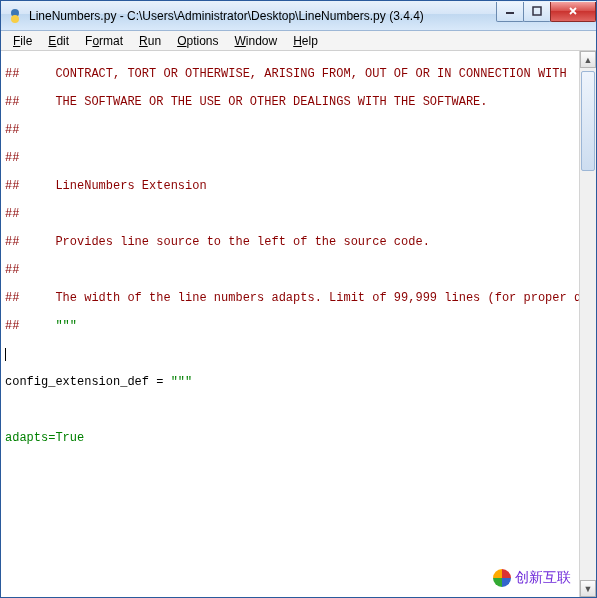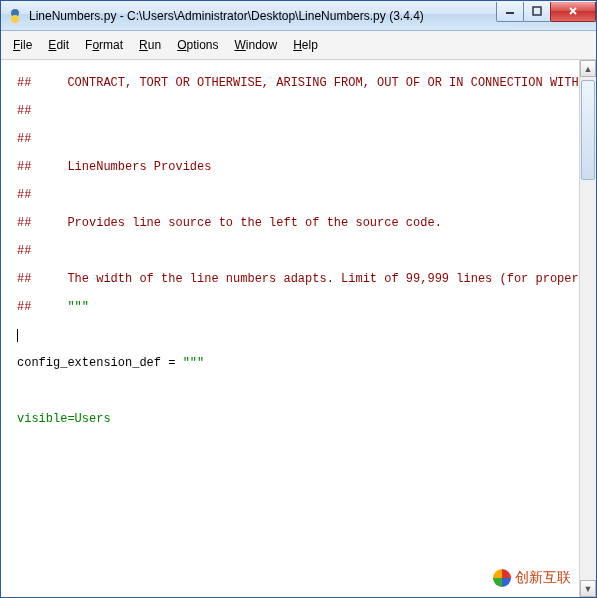--- a/index.html
+++ b/index.html
@@ -4,32 +4,32 @@
 <style>
   * { box-sizing: border-box; margin: 0; padding: 0; }
   html, body { width: 597px; height: 598px; overflow: hidden; font-family: "Segoe UI", Tahoma, sans-serif; font-size: 12px; }
   .window { width: 597px; height: 598px; border: 1px solid #2a5a9c; background: #fff; display: flex; flex-direction: column; box-shadow: 0 0 4px rgba(0,0,0,0.4); }
   .titlebar { height: 30px; background: linear-gradient(to bottom, #e8f1fb 0%, #d5e5f7 45%, #c0d8f0 46%, #d9e9fa 100%); display: flex; align-items: center; padding: 0 0 0 6px; border-bottom: 1px solid #9db7d6; }
   .titlebar .app-icon { width: 16px; height: 16px; margin-right: 6px; display: inline-flex; align-items: center; justify-content: center; }
   .titlebar .title { flex: 1; color: #000; font-size: 12px; white-space: nowrap; overflow: hidden; text-overflow: ellipsis; }
   .winbtns { display: flex; height: 20px; margin-top: -8px; }
   .winbtn { width: 28px; height: 20px; border: 1px solid #6a8ab0; border-top: none; margin-left: -1px; display: flex; align-items: center; justify-content: center; font-size: 11px; background: linear-gradient(to bottom,#eef5fd,#cfe2f6); color: #334; border-bottom-left-radius: 2px; border-bottom-right-radius: 2px; }
   .winbtn.close { width: 46px; background: linear-gradient(to bottom,#f4a3a0,#d9534f 45%,#c9302c 46%,#e06560); color: #fff; border-color: #8b2a27;}
-  .menubar { height: 29px; background: #f4f4f4; display: flex; align-items: center; padding: 0 4px; border-bottom: 1px solid #d0d0d0; font-size: 12px; }
+  .menubar { height: 20px; background: #f4f4f4; display: flex; align-items: center; padding: 0 4px; border-bottom: 1px solid #d0d0d0; font-size: 12px; }
   .menubar .menuitem { padding: 2px 8px; cursor: default; }
   .menubar .menuitem span.ul { text-decoration: underline; }
   .editor-wrap { flex: 1; display: flex; min-height: 0; }
-  .editor { flex: 1; overflow: hidden; background: #fff; padding: 2px 4px 2px 16px; font-family: "Courier New", monospace; font-size: 12px; line-height: 14px; white-space: pre; color: #000; position: relative; }
+  .editor { flex: 1; overflow: hidden; background: #fff; padding: 2px 4px 2px 4px; font-family: "Courier New", monospace; font-size: 12px; line-height: 14px; white-space: pre; color: #000; position: relative; }
   .editor .ln { display: block; height: 14px; }
   .c-comment { color: #8b0000; } 
   .c-str { color: #008000; } 
   .scrollbar { width: 17px; background: #f0f0f0; border-left: 1px solid #d4d4d4; position: relative; }
   .scroll-arrow { height: 17px; background: linear-gradient(to bottom,#fdfdfd,#e3e3e3); border: 1px solid #b5b5b5; margin: 0; display: flex; align-items:center; justify-content:center; font-size:9px; color:#555; }
   .scroll-thumb { position: absolute; left: 1px; right: 1px; top: 20px; height: 100px; background: linear-gradient(to bottom,#eef4fc,#cdddf0); border:1px solid #9cb6d6; border-radius:2px; }
-  .watermark { position: absolute; right: 4px; bottom: 8px; font-size: 14px; color: #c2410c; background: rgba(255,255,255,0.85); padding: 2px 4px; display:flex; align-items:center; gap:4px; pointer-events:none; }
+  .watermark { position: absolute; right: 4px; bottom: 8px; font-size: 14px; color: #6d28d9; background: rgba(255,255,255,0.85); padding: 2px 4px; display:flex; align-items:center; gap:4px; pointer-events:none; }
   .watermark .logo { width:18px; height:18px; border-radius:50%; background: conic-gradient(#d33 0 25%, #36c 0 50%, #3a3 0 75%, #fa0 0 100%); }
   .cursor { display:inline-block; width:1px; height:13px; background:#000; vertical-align:text-bottom; }
 </style>
 </head>
 <body>
 
 <div class="window">
 
   <div class="titlebar">
     <span class="app-icon">
@@ -64,32 +64,33 @@
     <div class="menuitem">F<span class="ul">o</span>rmat</div>
     <div class="menuitem"><span class="ul">R</span>un</div>
     <div class="menuitem"><span class="ul">O</span>ptions</div>
     <div class="menuitem"><span class="ul">W</span>indow</div>
     <div class="menuitem"><span class="ul">H</span>elp</div>
   </div>
 
   <div class="editor-wrap">
     <div class="editor">
 <span class="ln c-comment">##     CONTRACT, TORT OR OTHERWISE, ARISING FROM, OUT OF OR IN CONNECTION WITH</span>
+<span class="ln c-comment">##     THE SOFTWARE OR THE USE OR OTHER DEALINGS WITH THE SOFTWARE.</span>
 <span class="ln c-comment">##</span>
 <span class="ln c-comment">##</span>
-<span class="ln c-comment">##     LineNumbers Provides</span>
+<span class="ln c-comment">##     LineNumbers Extension</span>
 <span class="ln c-comment">##</span>
 <span class="ln c-comment">##     Provides line source to the left of the source code.</span>
 <span class="ln c-comment">##</span>
 <span class="ln c-comment">##     The width of the line numbers adapts. Limit of 99,999 lines (for proper di</span>
 <span class="ln"><span class="c-comment">##     </span><span class="c-str">"""</span></span>
 <span class="ln"><span class="cursor"></span></span>
 <span class="ln"><span>config_extension_def = </span><span class="c-str">"""</span></span>
 <span class="ln c-str"></span>
-<span class="ln c-str">visible=Users</span>
+<span class="ln c-str">adapts=True</span>
 <span class="ln c-str"></span>
 
 
 
 
 
 
 
 
 

